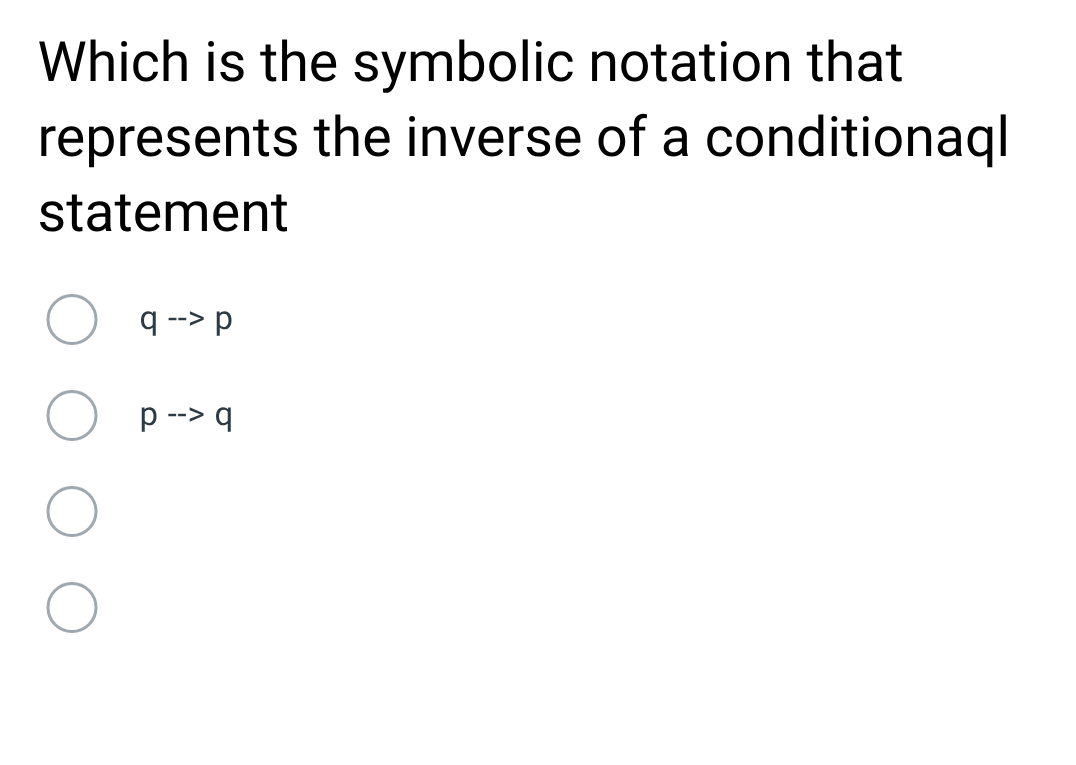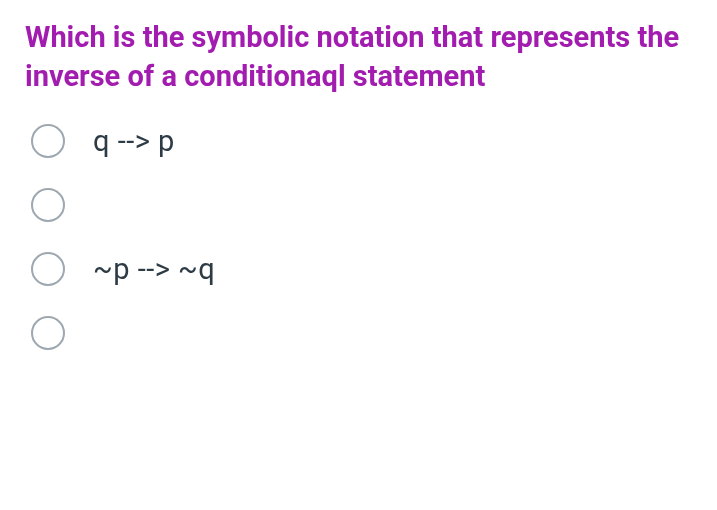--- a/index.html
+++ b/index.html
@@ -9,25 +9,25 @@
     }
     body {
       font-family: -apple-system, BlinkMacSystemFont, "Segoe UI", Roboto, "Helvetica Neue", Arial, sans-serif;
       background: #ffffff;
       width: 717px;
       height: 510px;
       padding: 18px 20px 20px 25px;
       color: #2d3b45;
     }
     .question-text {
-      font-size: 29px;
+      font-size: 37px;
       line-height: 1.35;
-      color: #a21caf;
+      color: #000000;
       margin-bottom: 28px;
-      font-weight: 700;
+      font-weight: 400;
     }
     .options {
       display: flex;
       flex-direction: column;
       gap: 30px;
       padding-left: 6px;
     }
     .option {
       display: flex;
       align-items: center;
@@ -36,39 +36,39 @@
     }
     .radio {
       width: 34px;
       height: 34px;
       border: 2px solid #9ea8b0;
       border-radius: 50%;
       flex-shrink: 0;
       background: #ffffff;
     }
     .option-label {
-      font-size: 29px;
+      font-size: 22px;
       color: #2d3b45;
       font-weight: 400;
       letter-spacing: 0.5px;
     }
   </style>
 </head>
 <body>
 
 <div class="question-text">Which is the symbolic notation that represents the inverse of a conditionaql statement</div>
 
 <div class="options">
   <div class="option">
     <div class="radio"></div>
     <div class="option-label">q --&gt; p</div>
   </div>
   <div class="option">
     <div class="radio"></div>
+    <div class="option-label">p --&gt; q</div>
   </div>
   <div class="option">
     <div class="radio"></div>
-    <div class="option-label">~p --&gt; ~q</div>
   </div>
   <div class="option">
     <div class="radio"></div>
   </div>
 </div>
 
 </body></html>

